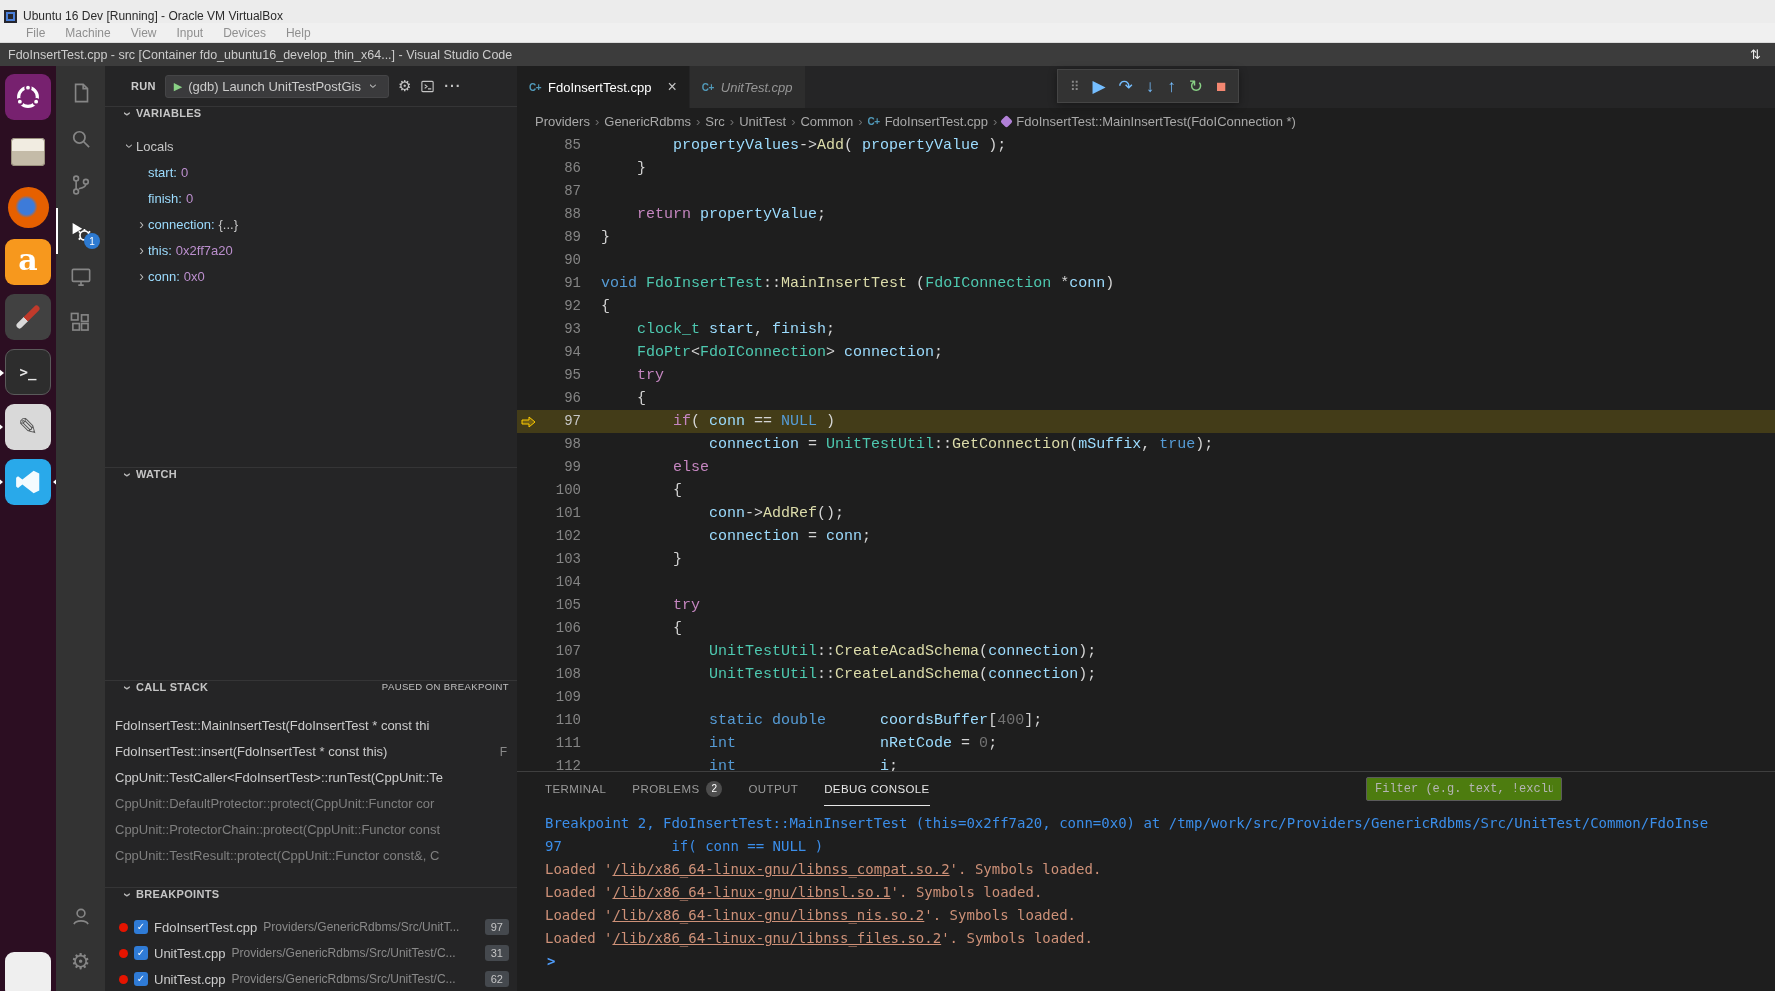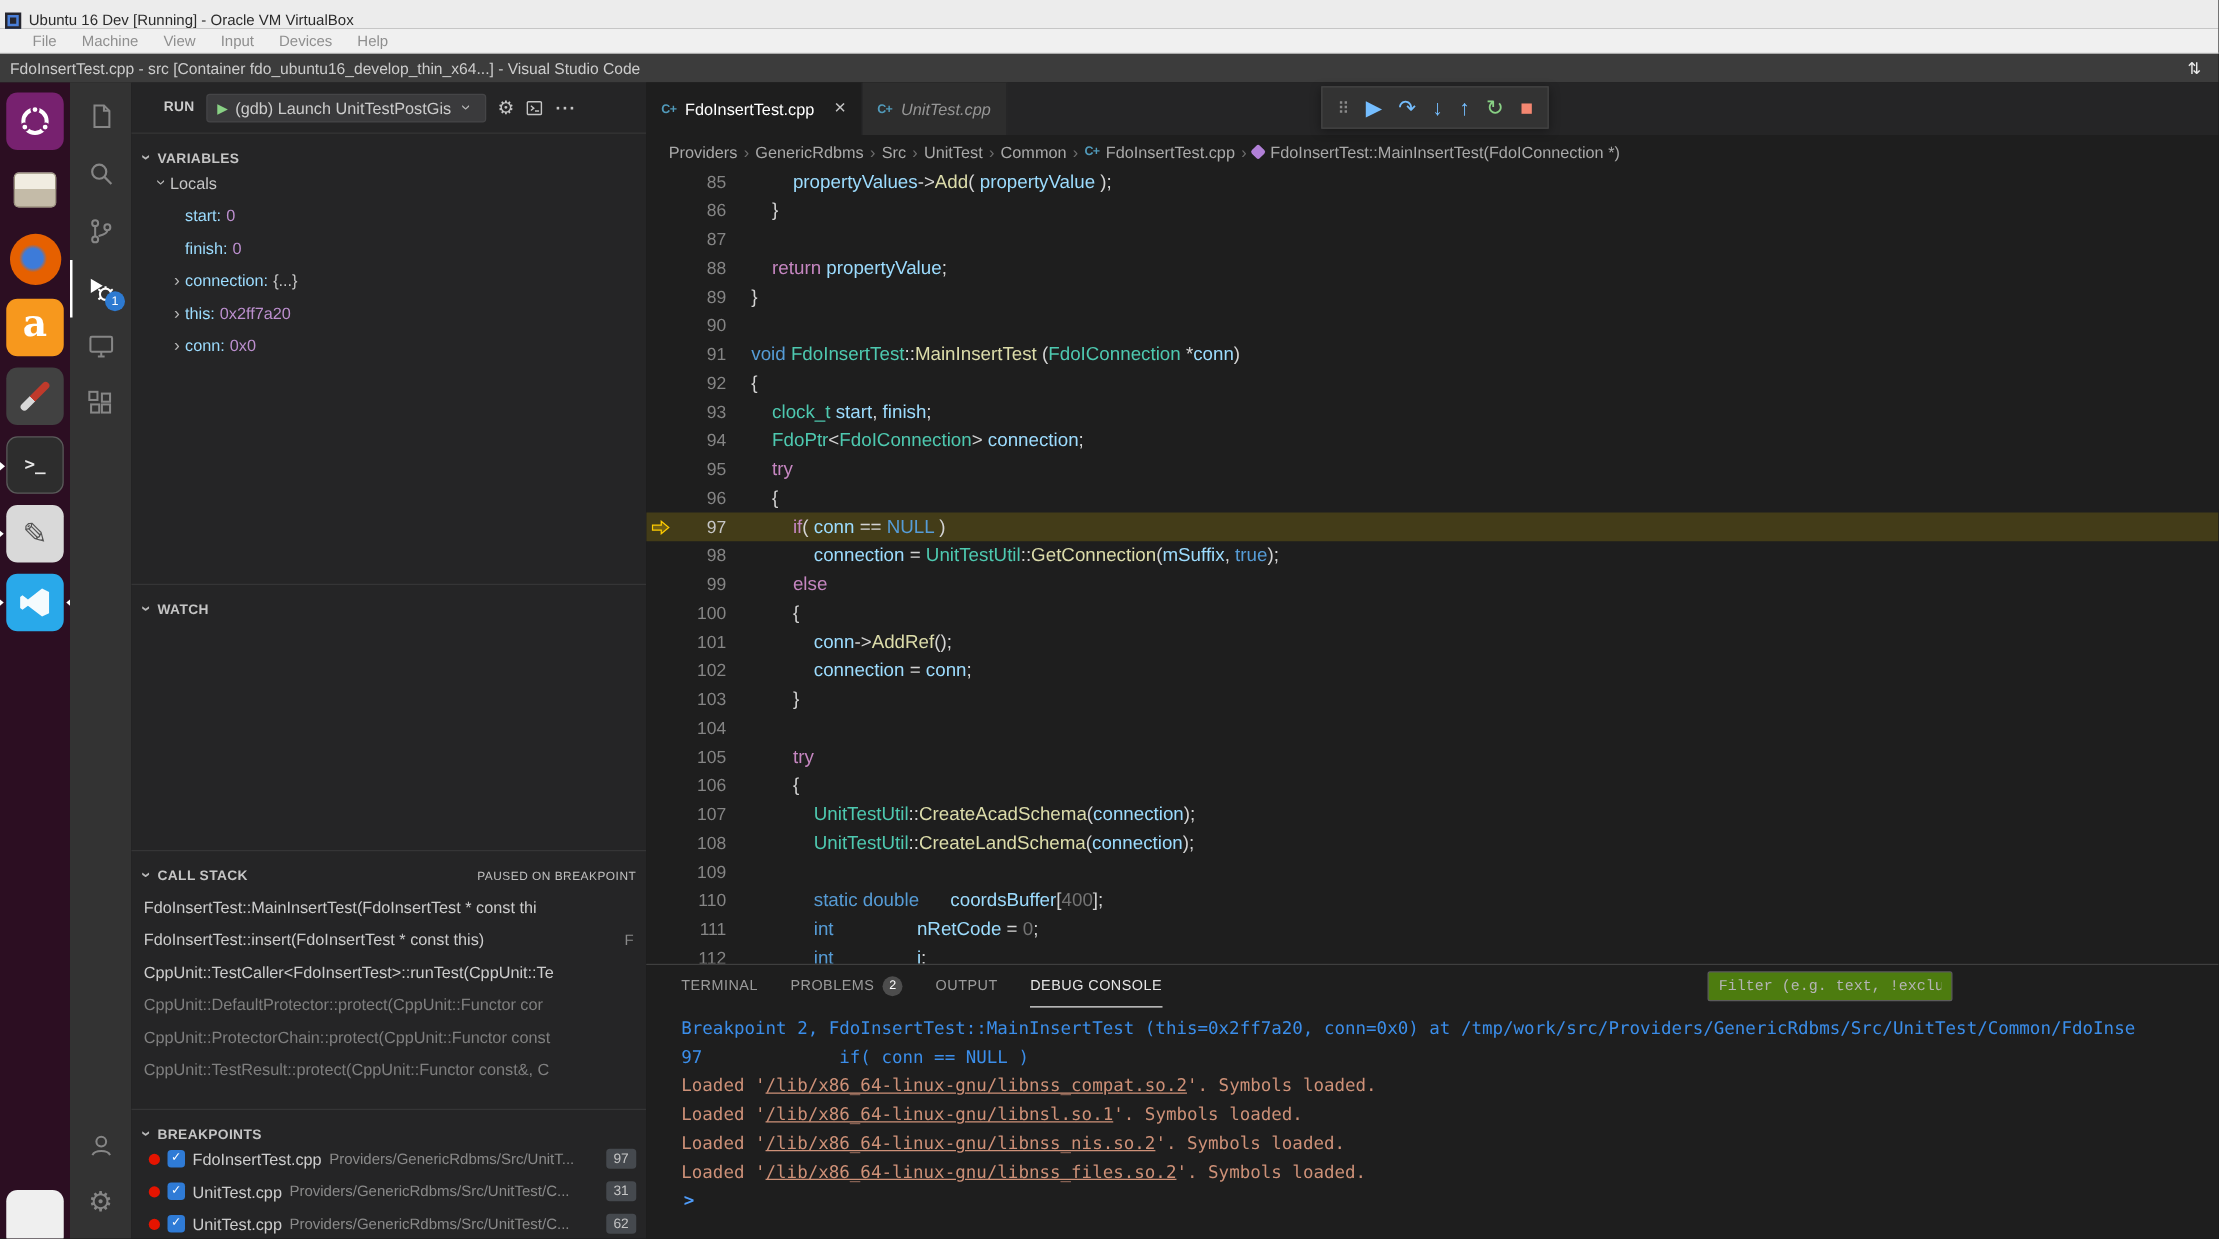--- a/index.html
+++ b/index.html
@@ -57,21 +57,21 @@
   .play-icon{color:#89d185;font-size:11px}
   .hdr-icon{color:#c5c5c5;font-size:15px;cursor:pointer;display:flex;align-items:center}
   .hdr-dots{font-weight:700;letter-spacing:1px;font-size:14px}
   .chev{display:inline-block;width:13px;color:#b8b8b8;font-size:14px;line-height:1;text-align:center;flex:none}
   .chev.down{transform:rotate(90deg)}
   .section{overflow:hidden;border-top:1px solid rgba(128,128,128,.18)}
   .sec-variables{height:361px;flex:none}
   .sec-watch{height:213px;flex:none}
   .sec-callstack{height:207px;flex:none}
   .sec-breakpoints{flex:1}
-  .sec-header{height:26px;display:flex;align-items:flex-end;gap:2px;padding-left:6px;font-size:11px;font-weight:700;color:#c5c5c5;letter-spacing:.3px;cursor:pointer}
+  .sec-header{height:26px;display:flex;align-items:flex-start;gap:2px;padding-left:16px;font-size:11px;font-weight:700;color:#c5c5c5;letter-spacing:.3px;cursor:pointer}
   .paused{margin-left:auto;margin-right:8px;font-size:9.5px;font-weight:400;color:#c0c0c0;letter-spacing:.4px}
   .vrow{height:26px;display:flex;align-items:center;padding-left:30px;cursor:pointer;white-space:nowrap}
   .vrow.locals{padding-left:18px;color:#c5c5c5}
   .chev-space{width:13px;flex:none}
   .vname{color:#9cdcfe}
   .vval{margin-left:4px}
   .vval.vnum{color:#bc8fce}
   .vval.vobj{color:#c5c5c5}
   .frame{height:26px;display:flex;align-items:flex-end;padding-left:10px;color:#cccccc;white-space:nowrap;overflow:hidden;cursor:pointer}
   .frame.dim{color:#7f7f7f}
@@ -96,21 +96,21 @@
   .dt-btn{font-size:17px;line-height:1;cursor:pointer}
   .dt-continue,.dt-step-over,.dt-step-into,.dt-step-out{color:#75beff}
   .dt-restart{color:#89d185}
   .dt-stop{color:#f48771}
   .breadcrumbs{height:26px;flex:none;display:flex;align-items:center;gap:5px;padding-left:18px;font-size:13px;color:#a9a9a9;background:#1e1e1e;white-space:nowrap;overflow:hidden}
   .crumb{display:flex;align-items:center;gap:5px;cursor:pointer}
   .crumb-sep{color:#6e6e6e;font-size:13px}
   .method-icon{width:9px;height:9px;background:#b180d7;border-radius:2px;transform:rotate(45deg);flex:none}
 
   
-  .code{flex:1;overflow:hidden;font-family:Liberation Sans, sans-serif;font-size:15px;line-height:23px;background:#1e1e1e}
+  .code{flex:1;overflow:hidden;font-family:Liberation Mono, monospace;font-size:15px;line-height:23px;background:#1e1e1e}
   .cl{display:flex;height:23px;white-space:pre;align-items:center}
   .cl.cur{background:rgba(255,215,0,.17)}
   .gut{width:22px;flex:none;display:flex;align-items:center;justify-content:center}
   .num{width:42px;flex:none;text-align:right;color:#858585;font-size:14px}
   .num.numcur{color:#c6c6c6}
   .txt{padding-left:20px}
   .tok-p{color:#d4d4d4}.tok-k{color:#569cd6}.tok-c{color:#c586c0}.tok-t{color:#4ec9b0}
   .tok-f{color:#dcdcaa}.tok-v{color:#9cdcfe}.tok-n{color:#737373}
 
   

